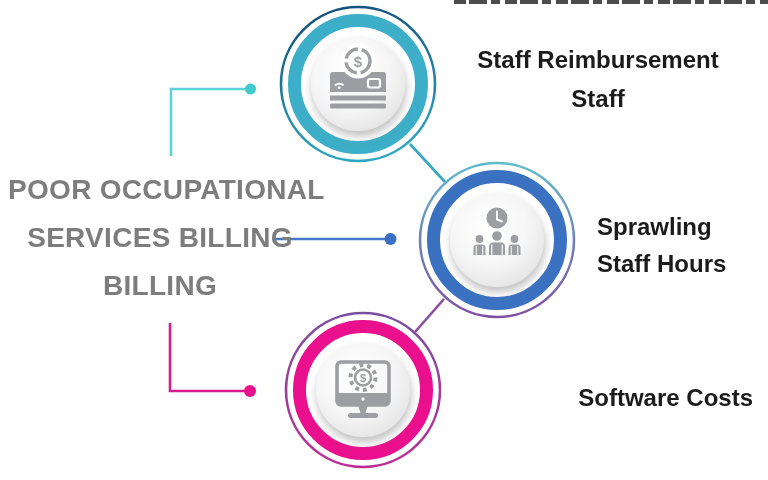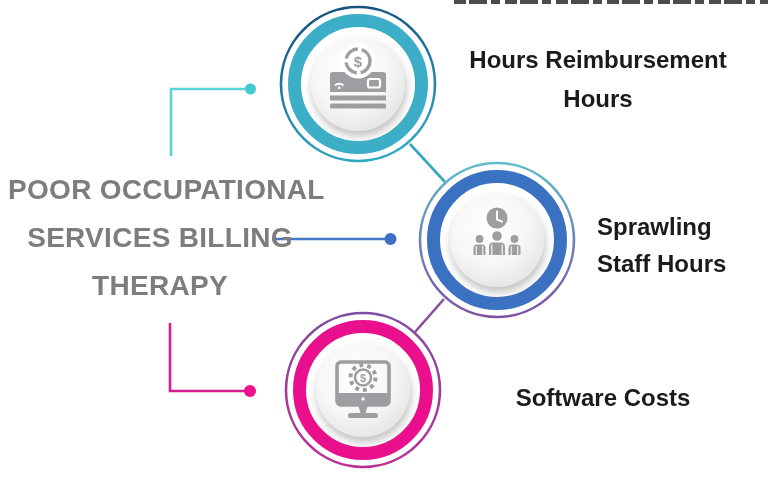--- a/index.html
+++ b/index.html
@@ -25,21 +25,21 @@
   .main-title{
     left:8px;top:166px;width:304px;text-align:center;
     font-size:28px;font-weight:700;line-height:48px;
     color:#7d7d7d;letter-spacing:.3px;
   }
   .main-title span{display:block;white-space:nowrap;}
   .node-label{color:#1b1b1b;font-weight:700;}
   .node-label span{display:block;white-space:nowrap;}
   .label-claims{left:438px;top:40px;width:320px;text-align:center;font-size:24px;line-height:39px;}
   .label-staff{left:597px;top:208px;width:180px;text-align:left;font-size:24px;line-height:37px;}
-  .label-software{left:453px;top:378px;width:300px;text-align:center;font-size:24px;line-height:39px;}
+  .label-software{left:453px;top:378px;width:300px;text-align:right;font-size:24px;line-height:39px;}
   svg text{font-family:"Liberation Sans",sans-serif;font-weight:700;}
 </style>
 </head>
 <body>
 
 <div class="canvas">
 
   <div class="abs top-strip"></div>
 
   <svg width="0" height="0" style="position:absolute" aria-hidden="true">
@@ -130,26 +130,26 @@
       <circle cx="85" cy="72.5" r="8" fill="#ffffff" stroke-width="2.6" stroke="#9C9EA1"></circle>
       <text x="85" y="76.5" font-size="11" text-anchor="middle" fill="#9C9EA1">$</text>
       <path d="M80,100 L90,100 L87.5,108 L82.5,108 Z"></path>
       <rect x="70" y="108" width="30" height="5" rx="2.5"></rect>
     </g>
   </svg>
 
   <div class="abs main-title">
     <span>POOR OCCUPATIONAL</span>
     <span>SERVICES BILLING</span>
-    <span>THERAPY</span>
+    <span>BILLING</span>
   </div>
 
   <div class="abs node-label label-claims">
-    <span>Hours Reimbursement</span>
-    <span>Hours</span>
+    <span>Staff Reimbursement</span>
+    <span>Staff</span>
   </div>
 
   <div class="abs node-label label-staff">
     <span>Sprawling</span>
     <span>Staff Hours</span>
   </div>
 
   <div class="abs node-label label-software">
     <span>Software Costs</span>
   </div>

